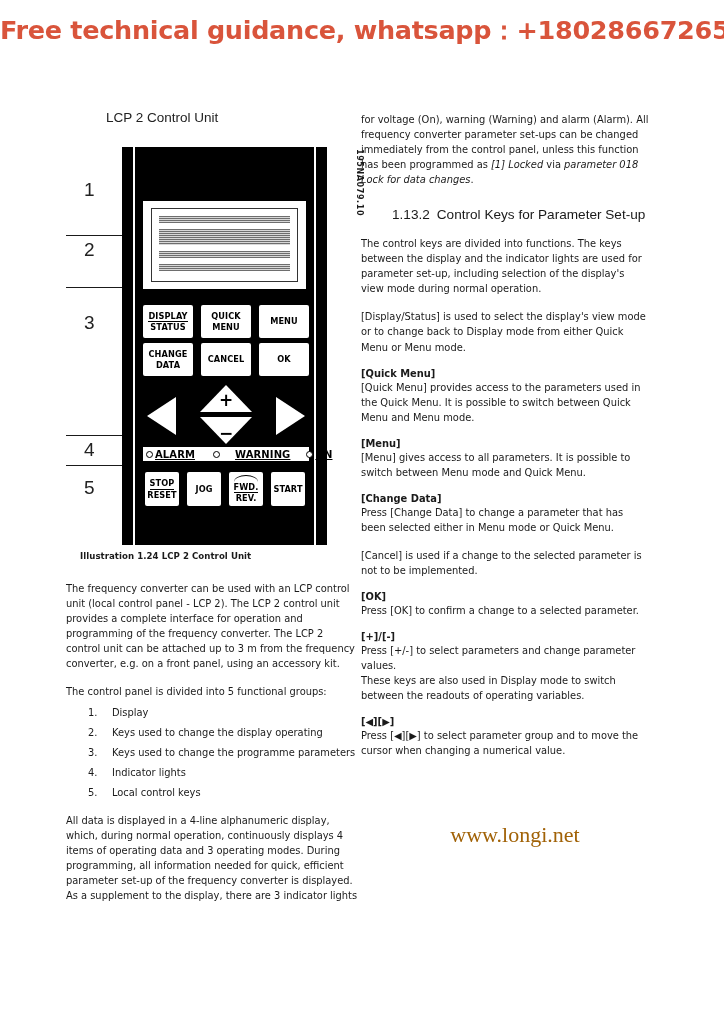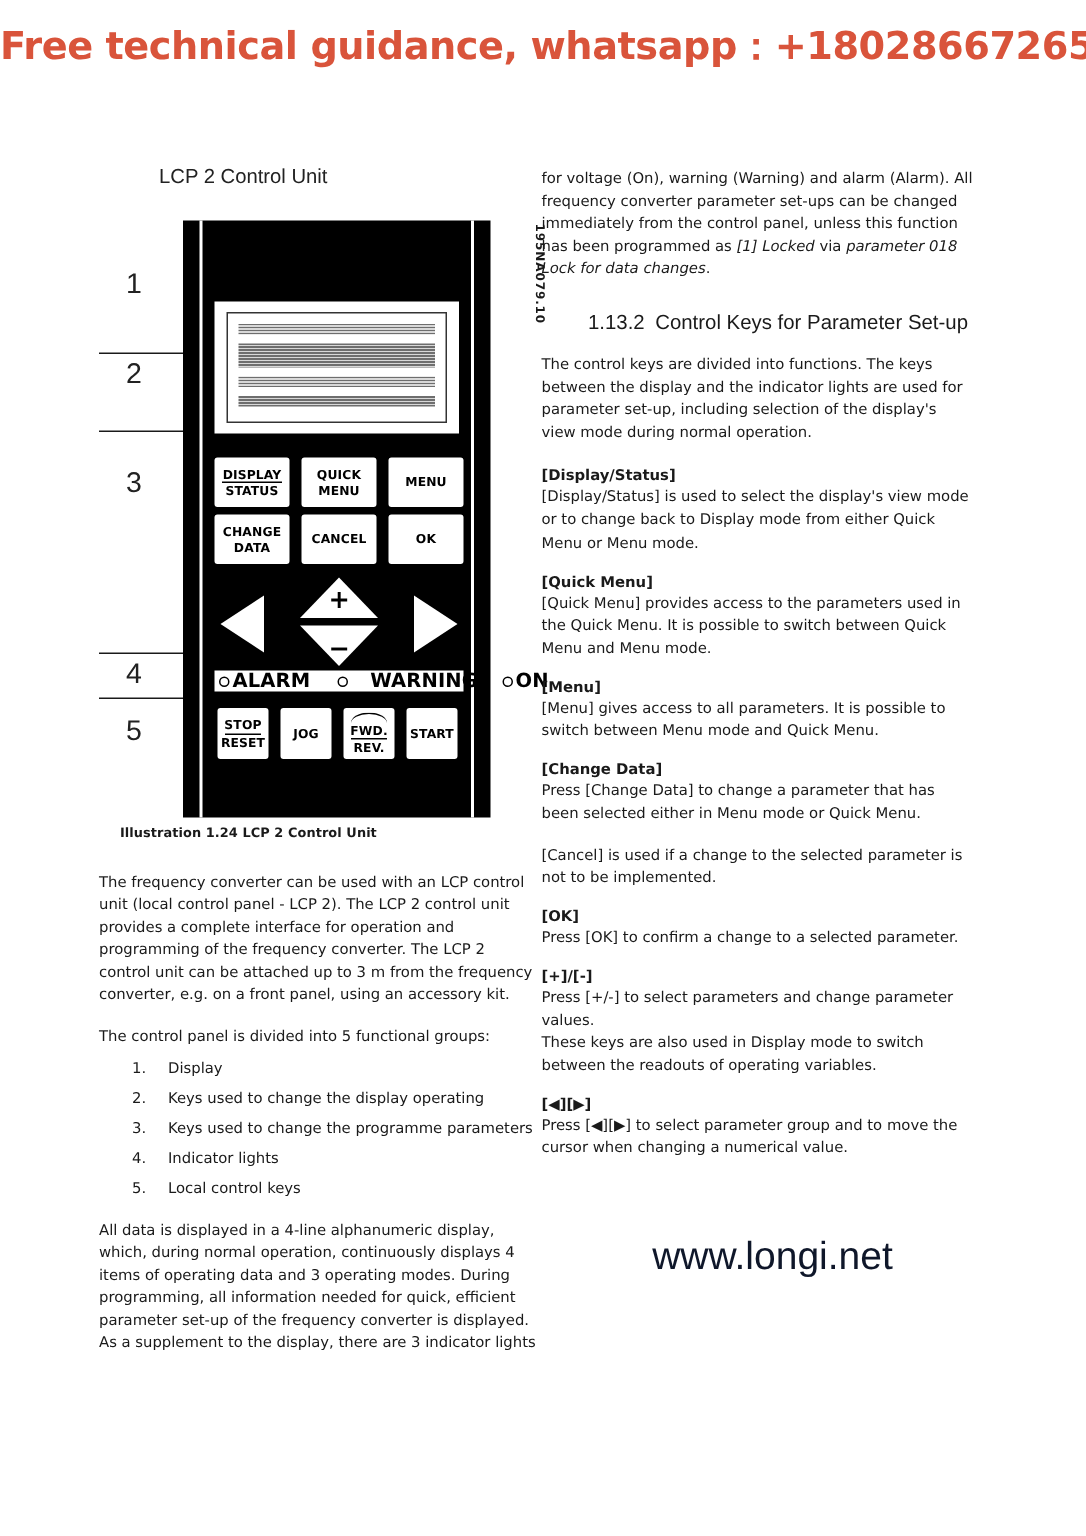--- a/index.html
+++ b/index.html
@@ -29,23 +29,23 @@
     color: #d9543b;
     white-space: nowrap;
     font-family: "DejaVu Sans", sans-serif;
   }
   .wm-mid {
     position: absolute;
     top: 822px;
     left: 370px;
     width: 290px;
     text-align: center;
-    font-size: 26px;
-    color: #0f172a;
-    font-family: Liberation Sans, sans-serif;
+    font-size: 22px;
+    color: #a16207;
+    font-family: Liberation Serif, serif;
   }
 
   
   .col-left {
     position: absolute;
     left: 66px;
     top: 110px;
     width: 292px;
   }
   .col-right {
@@ -235,25 +235,26 @@
     height: 14px;
     background: #fff;
     display: flex;
     align-items: center;
     box-sizing: border-box;
     padding: 0 3px;
   }
   .led {
     display: flex;
     align-items: center;
-    font-size: 13px;
+    font-size: 10px;
     font-weight: 700;
     font-family: "DejaVu Sans", sans-serif;
     color: #000;
     letter-spacing: 0.1px;
+    text-decoration: underline;
   }
   .led .bulb {
     width: 7px; height: 7px;
     border: 1.3px solid #000;
     border-radius: 50%;
     margin-right: 2px;
     box-sizing: border-box;
     background: #fff;
   }
   .led-alarm { margin-right: 18px; }
@@ -474,21 +475,20 @@
 </div>
 
 <div class="col-right">
 
   <p class="body"><span>for voltage (On), warning (Warning) and alarm (Alarm). All frequency converter parameter set-ups can be changed immediately from the control panel, unless this function has been programmed as </span><em>[1] Locked</em><span> via </span><em>parameter 018 Lock for data changes</em><span>.</span></p>
 
   <div class="h2"><span class="num">1.13.2</span><span>Control Keys for Parameter Set-up</span></div>
 
   <p class="body">The control keys are divided into functions. The keys between the display and the indicator lights are used for parameter set-up, including selection of the display's view mode during normal operation.</p>
 
-  <div class="lead first">[Display/Status]</div>
   <p class="body">[Display/Status] is used to select the display's view mode or to change back to Display mode from either Quick Menu or Menu mode.</p>
 
   <div class="lead">[Quick Menu]</div>
   <p class="body">[Quick Menu] provides access to the parameters used in the Quick Menu. It is possible to switch between Quick Menu and Menu mode.</p>
 
   <div class="lead">[Menu]</div>
   <p class="body">[Menu] gives access to all parameters. It is possible to switch between Menu mode and Quick Menu.</p>
 
   <div class="lead">[Change Data]</div>
   <p class="body">Press [Change Data] to change a parameter that has been selected either in Menu mode or Quick Menu.</p>

